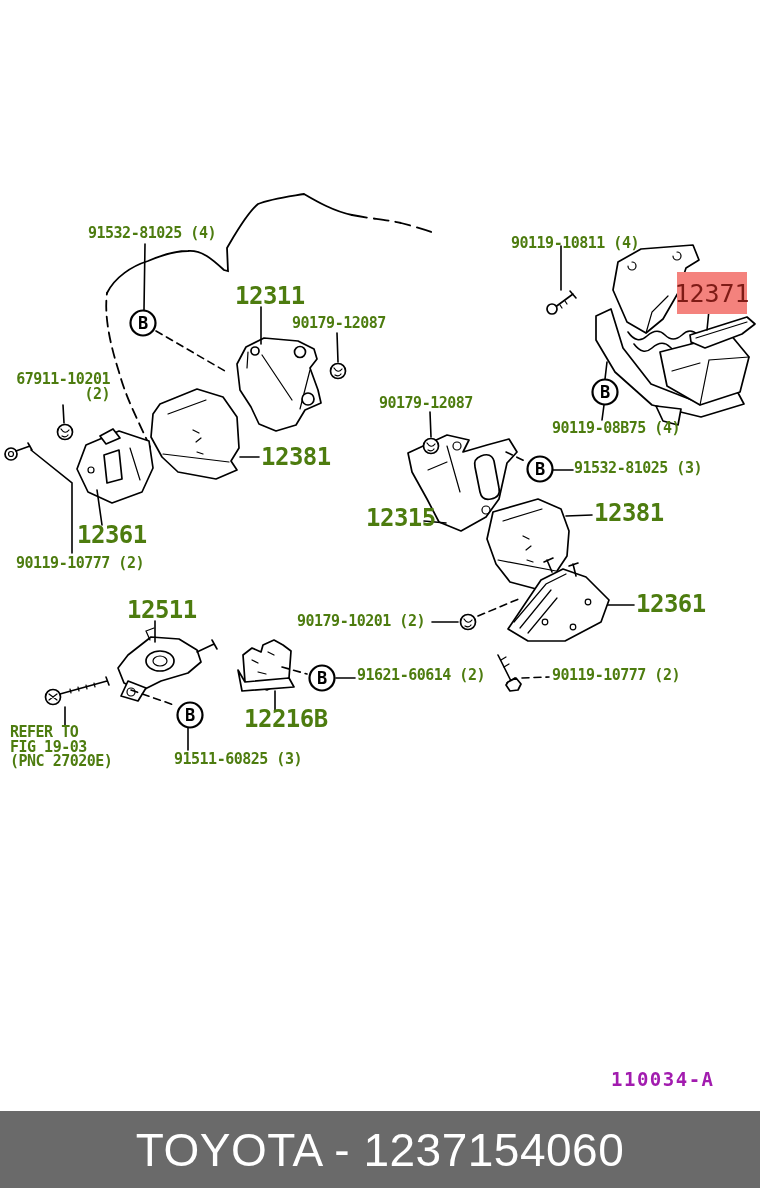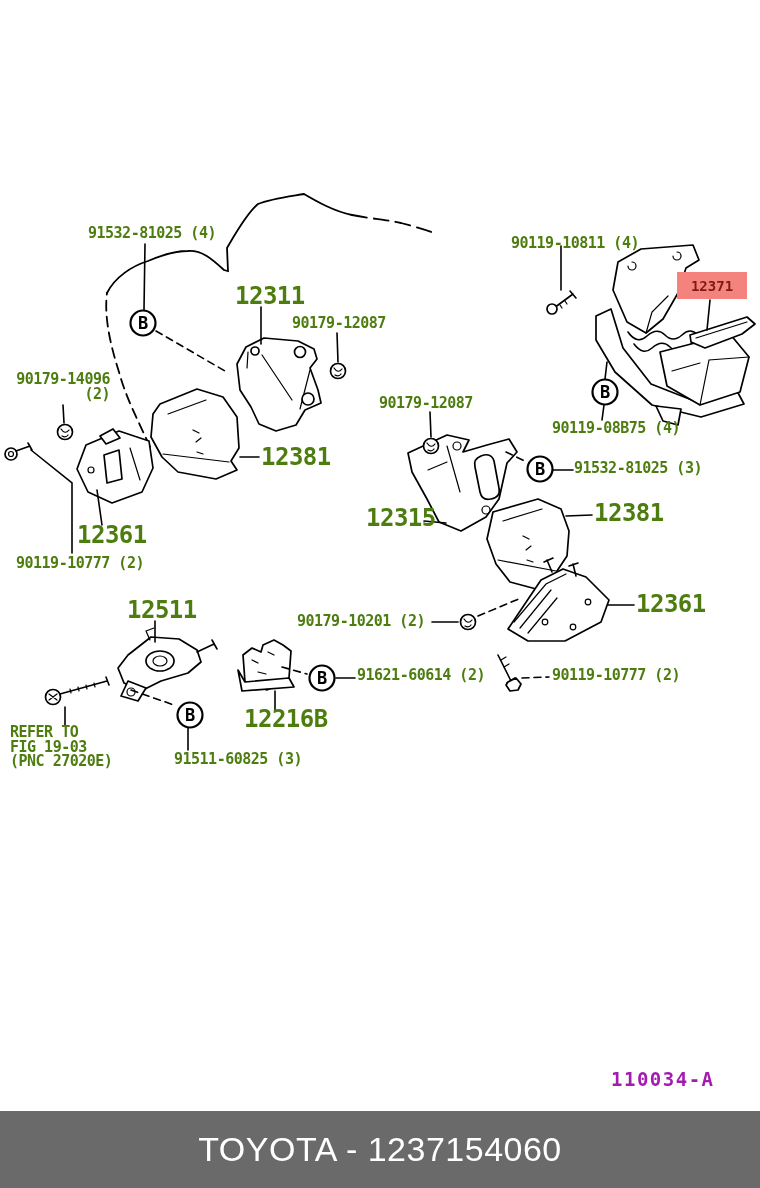--- a/index.html
+++ b/index.html
@@ -9,34 +9,34 @@
   }
   #artwork{position:absolute;left:0;top:0;width:760px;height:1188px;}
   .lbl{
     position:absolute;font-weight:bold;font-size:15px;line-height:15px;
     letter-spacing:-0.5px;color:#4d7c0f;white-space:pre;
   }
   .lbl-lg{font-size:24px;line-height:17px;letter-spacing:-0.5px;}
   .right{text-align:right;}
   .refer{line-height:14.5px;}
   #highlight-12371{
-    position:absolute;left:677px;top:272px;width:70px;height:27px;
-    background:#f4827d;color:#7e1b16;font-weight:bold;font-size:14px;
+    position:absolute;left:677px;top:272px;width:70px;height:42px;
+    background:#f4827d;color:#7e1b16;font-weight:normal;font-size:25px;
     display:flex;align-items:center;justify-content:center;letter-spacing:0px;
     cursor:pointer;
   }
   #drawing-code{
     position:absolute;left:611px;top:1068px;font-weight:bold;font-size:19px;
     letter-spacing:1.5px;color:#a21caf;
   }
   #footer-bar{
     position:absolute;left:0;top:1111px;width:760px;height:77px;background:#6a6a6a;
     display:flex;align-items:center;justify-content:center;gap:56px;
     font-family:"Liberation Sans","DejaVu Sans",sans-serif;
-    color:#ffffff;font-size:34px;font-weight:400;letter-spacing:0.5px;
+    color:#ffffff;font-size:46px;font-weight:400;letter-spacing:0.5px;
   }
   svg .part{fill:#ffffff;stroke:#000;stroke-width:1.7;stroke-linejoin:round;stroke-linecap:round;}
   svg .ln{fill:none;stroke:#000;stroke-width:1.6;stroke-linecap:round;}
   svg .dash{fill:none;stroke:#000;stroke-width:1.6;stroke-dasharray:7 5;stroke-linecap:round;}
   svg .thin{fill:none;stroke:#000;stroke-width:1.2;stroke-linecap:round;}
   svg .outline{fill:none;stroke:#000;stroke-width:1.8;stroke-linecap:round;}
   svg .bcirc{fill:#fff;stroke:#000;stroke-width:2.2;}
   svg .btxt{font-family:"DejaVu Sans Mono",monospace;font-weight:bold;font-size:17px;}
 </style>
 </head>
@@ -215,21 +215,21 @@
       <circle class="bcirc" cx="190" cy="715" r="12.5"></circle>
       <text class="btxt" x="190" y="721" text-anchor="middle">B</text>
     </g>
   </svg>
 
   <div class="lbl" style="left:88px;top:226px;">91532-81025 (4)</div>
   <div class="lbl lbl-lg" style="left:235px;top:288px;">12311</div>
   <div class="lbl" style="left:292px;top:316px;">90179-12087</div>
   <div class="lbl" style="left:511px;top:226px;margin-top:10px;">90119-10811 (4)</div>
 
-  <div class="lbl right" style="left:5px;top:372px;width:105px;"><span>90179-14096</span><br><span>(2)</span></div>
+  <div class="lbl right" style="left:5px;top:372px;width:105px;"><span>67911-10201</span><br><span>(2)</span></div>
 
   <div class="lbl lbl-lg" style="left:261px;top:449px;">12381</div>
   <div class="lbl" style="left:379px;top:396px;">90179-12087</div>
   <div class="lbl" style="left:552px;top:421px;">90119-08B75 (4)</div>
   <div class="lbl" style="left:556px;top:461px;margin-left:18px;">91532-81025 (3)</div>
   <div class="lbl lbl-lg" style="left:77px;top:527px;">12361</div>
   <div class="lbl" style="left:16px;top:556px;">90119-10777 (2)</div>
   <div class="lbl lbl-lg" style="left:366px;top:510px;">12315</div>
   <div class="lbl lbl-lg" style="left:594px;top:505px;">12381</div>
   <div class="lbl lbl-lg" style="left:636px;top:596px;">12361</div>

